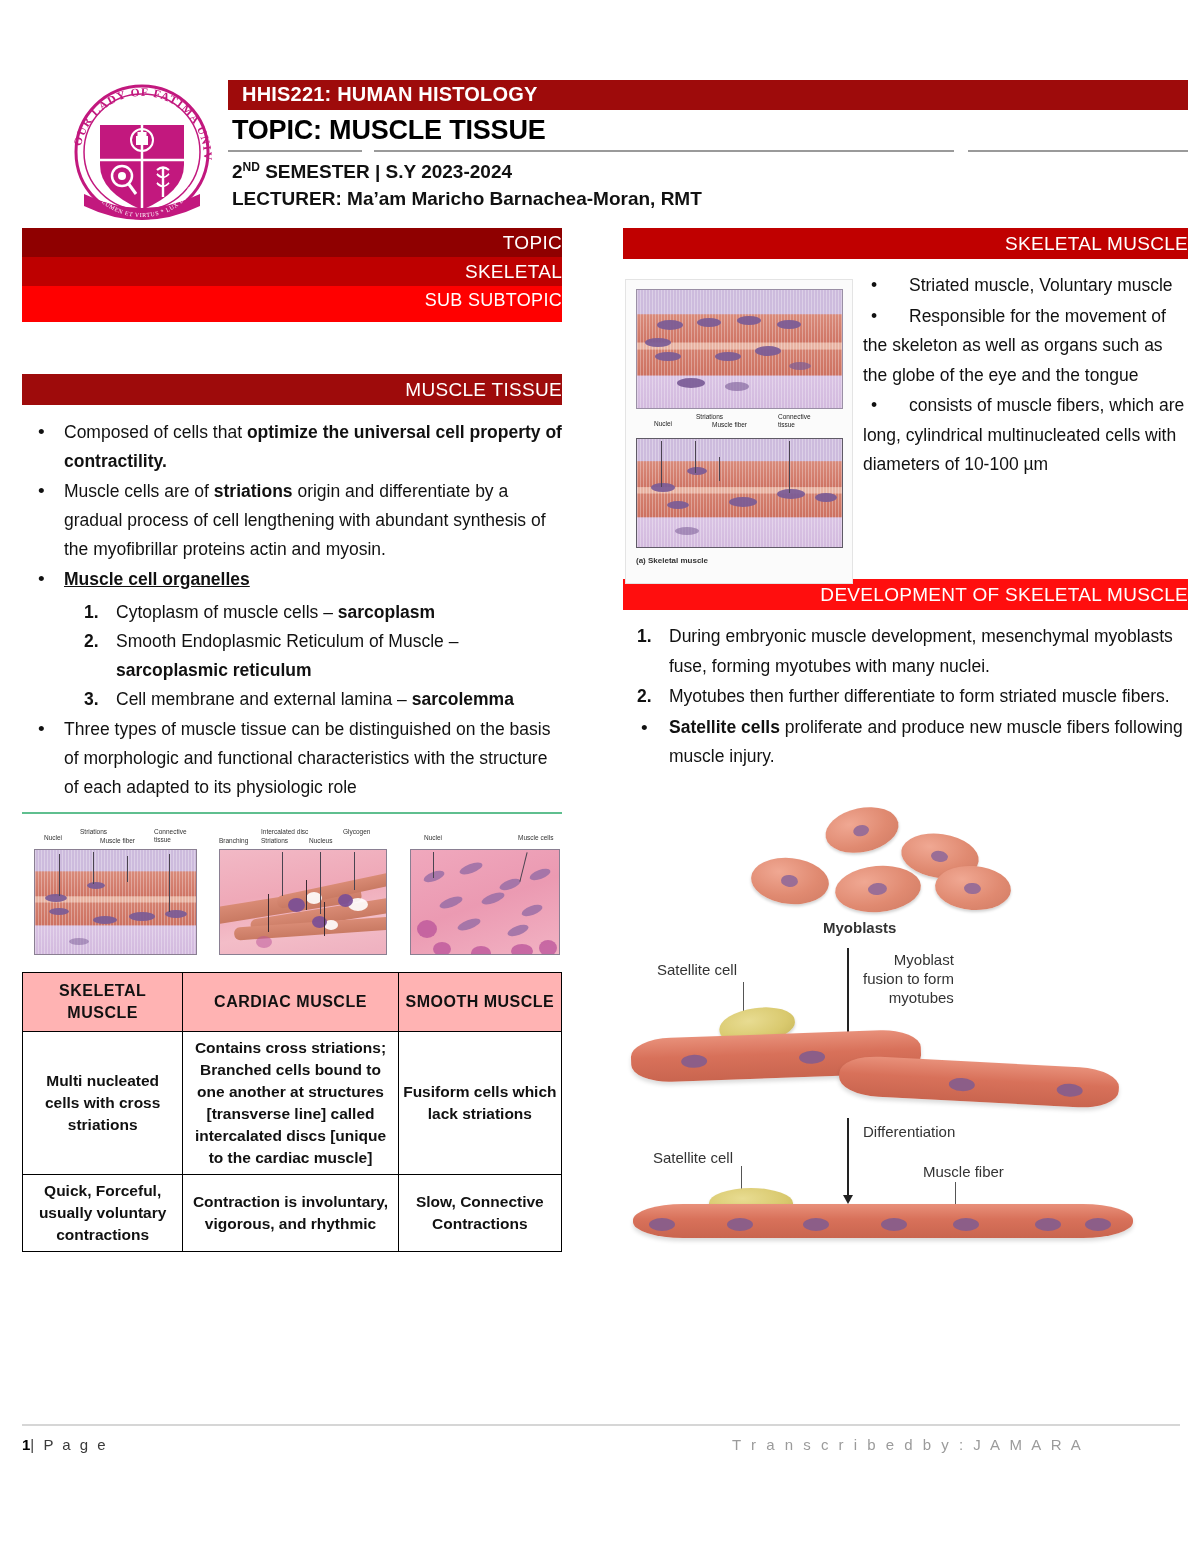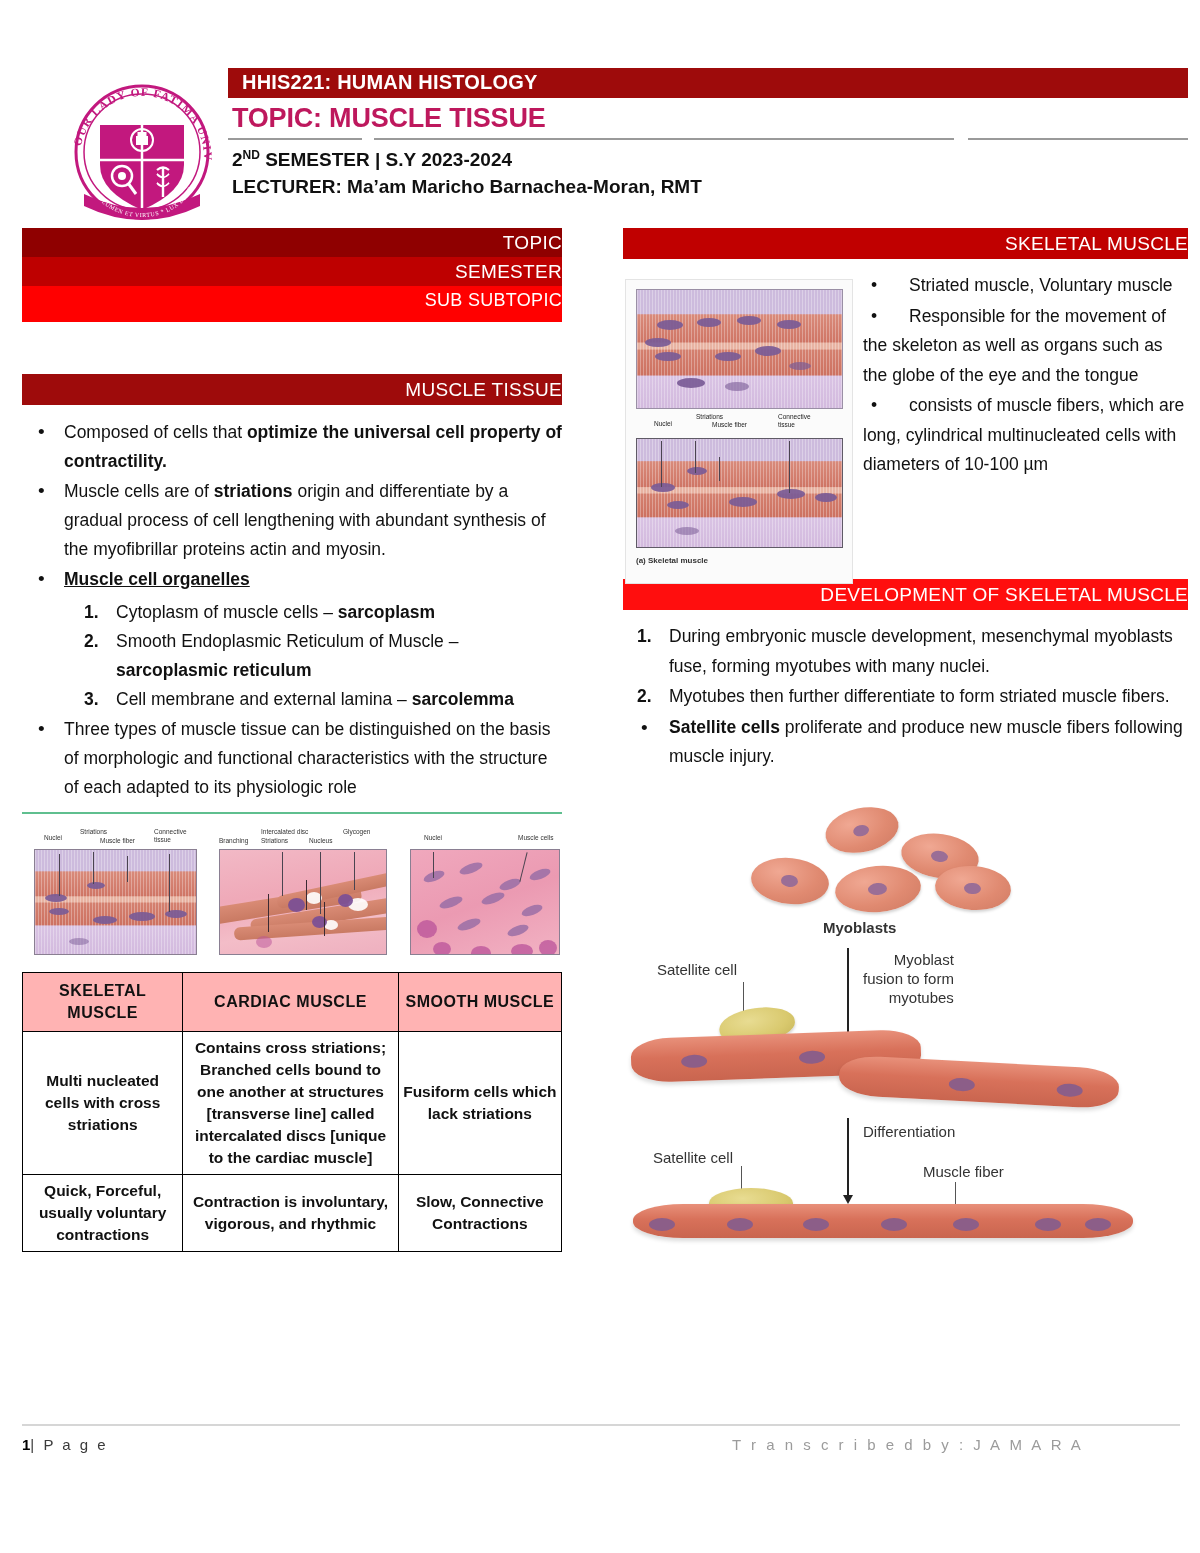--- a/index.html
+++ b/index.html
@@ -11,28 +11,28 @@
     color:#111;
     position:relative;
     overflow:hidden;
   }
 
   
   .header { position:absolute; left:0; top:0; width:1200px; height:222px; }
   .seal { position:absolute; left:62px; top:70px; width:160px; height:162px; }
   .seal svg { display:block; }
 
-  .hdr-right { position:absolute; left:228px; top:68px; width:960px; }
+  .hdr-right { position:absolute; left:228px; top:80px; width:960px; }
   .course-bar {
     background:#9E0B0B; color:#fff;
     font-weight:bold; font-size:20px; letter-spacing:.2px;
     padding:4px 0 5px 14px; width:960px; height:30px; line-height:21px;
   }
   .topic-line {
-    font-size:27px; font-weight:bold; color:#be185d;
+    font-size:27px; font-weight:bold; color:#000000;
     padding:5px 0 2px 4px; letter-spacing:-.2px;
   }
   .rule-row { position:relative; height:8px; width:960px; }
   .rule-row i { position:absolute; top:2px; height:2px; background:#9a9a9a; display:block; }
   .r1 { left:0; width:134px; }
   .r2 { left:146px; width:580px; }
   .r3 { left:740px; width:220px; }
   .sem-line { font-size:19px; font-weight:bold; padding:4px 0 0 4px; }
   .sem-line sup { font-size:12px; }
   .lect-line { font-size:19px; font-weight:bold; padding:5px 0 0 4px; }
@@ -197,21 +197,21 @@
     </div>
     <div class="sem-line"><span>2</span><sup>ND</sup><span> SEMESTER | S.Y 2023-2024</span></div>
     <div class="lect-line">LECTURER: Ma’am Maricho Barnachea-Moran, RMT</div>
   </div>
 </div>
 
 <div class="col-left">
 
   <div class="legend-box">
     <div class="bar bar-topic">TOPIC</div>
-    <div class="bar bar-sub">SEMESTER</div>
+    <div class="bar bar-sub">SKELETAL</div>
     <div class="bar bar-subsub">SUB SUBTOPIC</div>
   </div>
 
   <div class="spacer-52"></div>
 
   <div class="bar bar-section">MUSCLE TISSUE</div>
 
   <div class="spacer-12"></div>
 
   <ul class="blist">

